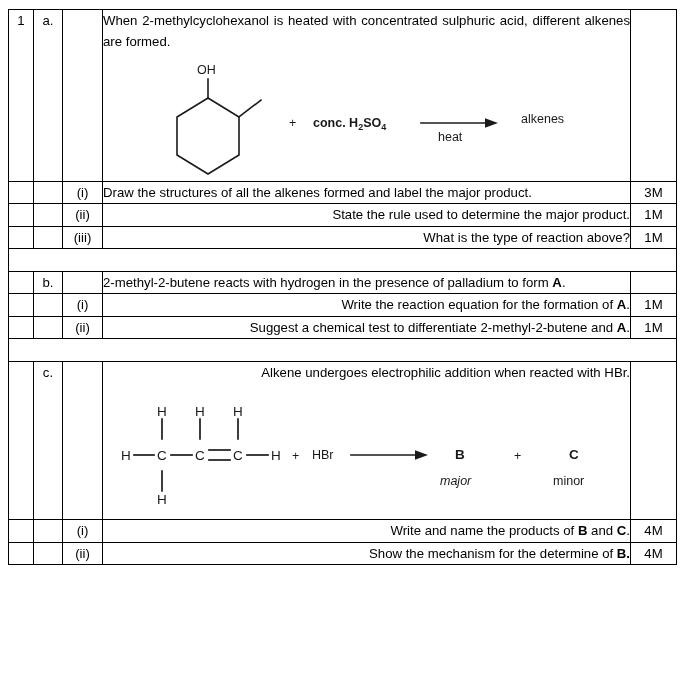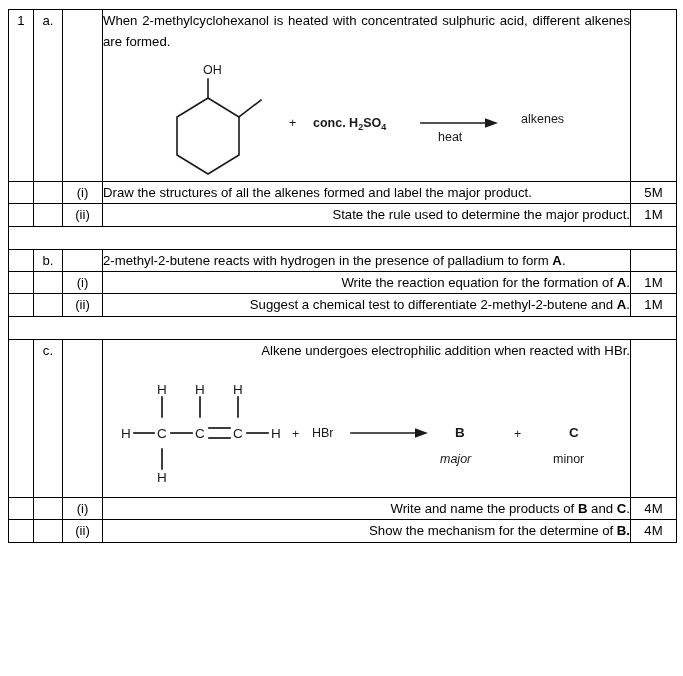--- a/index.html
+++ b/index.html
@@ -107,50 +107,57 @@
                 <line x1="105" y1="37" x2="105" y2="18"></line>
 
                 <line x1="136" y1="56" x2="158" y2="39"></line>
 
                 <line x1="318" y1="62" x2="382" y2="62" stroke-width="1.7"></line>
               </g>
 
               <polygon points="382,57.2 395,62 382,66.8" fill="#1a1a1a"></polygon>
             </svg>
 
-            <span class="lbl" style="left:94px; top:3px;margin-left:6px;">OH</span>
+            <span class="lbl" style="left:94px; top:3px;">OH</span>
 
             <span class="lbl" style="left:186px; top:56px;">+</span>
 
             <span class="lbl" style="left:210px; top:56px;font-weight:bold;"><span>conc. H</span><span class="sub">2</span><span>SO</span><span class="sub">4</span></span>
 
             <span class="lbl" style="left:335px; top:70px;">heat</span>
 
             <span class="lbl" style="left:418px; top:52px;">alkenes</span>
           </div>
         </td>
         <td class="marks"></td>
       </tr>
 
       <tr>
         <td class="num"></td>
         <td class="part"></td>
         <td class="rom">(i)</td>
         <td class="body">Draw the structures of all the alkenes formed and label the major product.</td>
-        <td class="marks">5M</td>
+        <td class="marks">3M</td>
       </tr>
 
       <tr>
         <td class="num"></td>
         <td class="part"></td>
         <td class="rom">(ii)</td>
         <td class="body nojust">State the rule used to determine the major product.</td>
         <td class="marks">1M</td>
       </tr>
 
+      <tr>
+        <td class="num"></td>
+        <td class="part"></td>
+        <td class="rom">(iii)</td>
+        <td class="body nojust">What is the type of reaction above?</td>
+        <td class="marks">1M</td>
+      </tr>
 
       <tr class="spacer">
         <td colspan="5"></td>
       </tr>
 
       <tr>
         <td class="num"></td>
         <td class="part">b.</td>
         <td class="rom"></td>
         <td class="body"><span>2-methyl-2-butene reacts with hydrogen in the presence of palladium to form </span><b>A</b><span>.</span></td>

